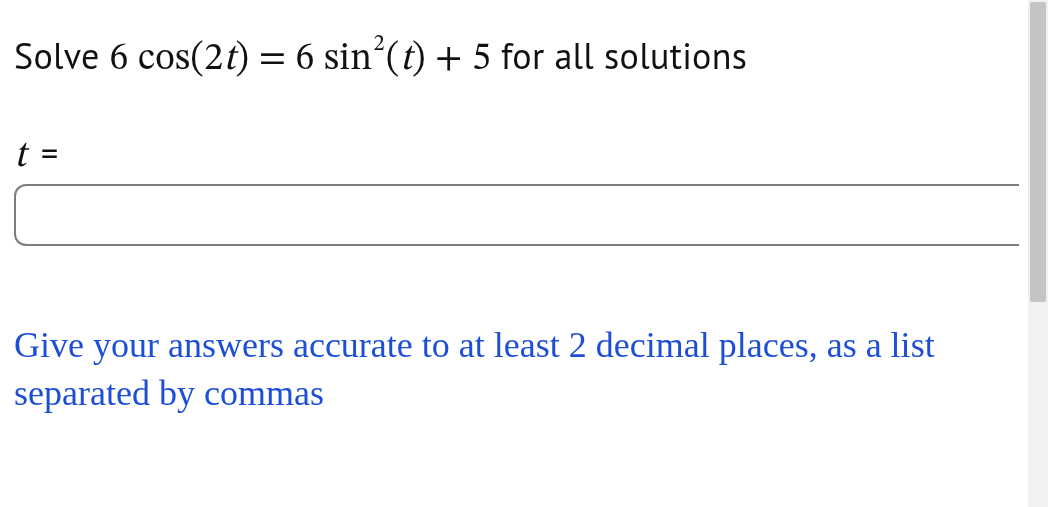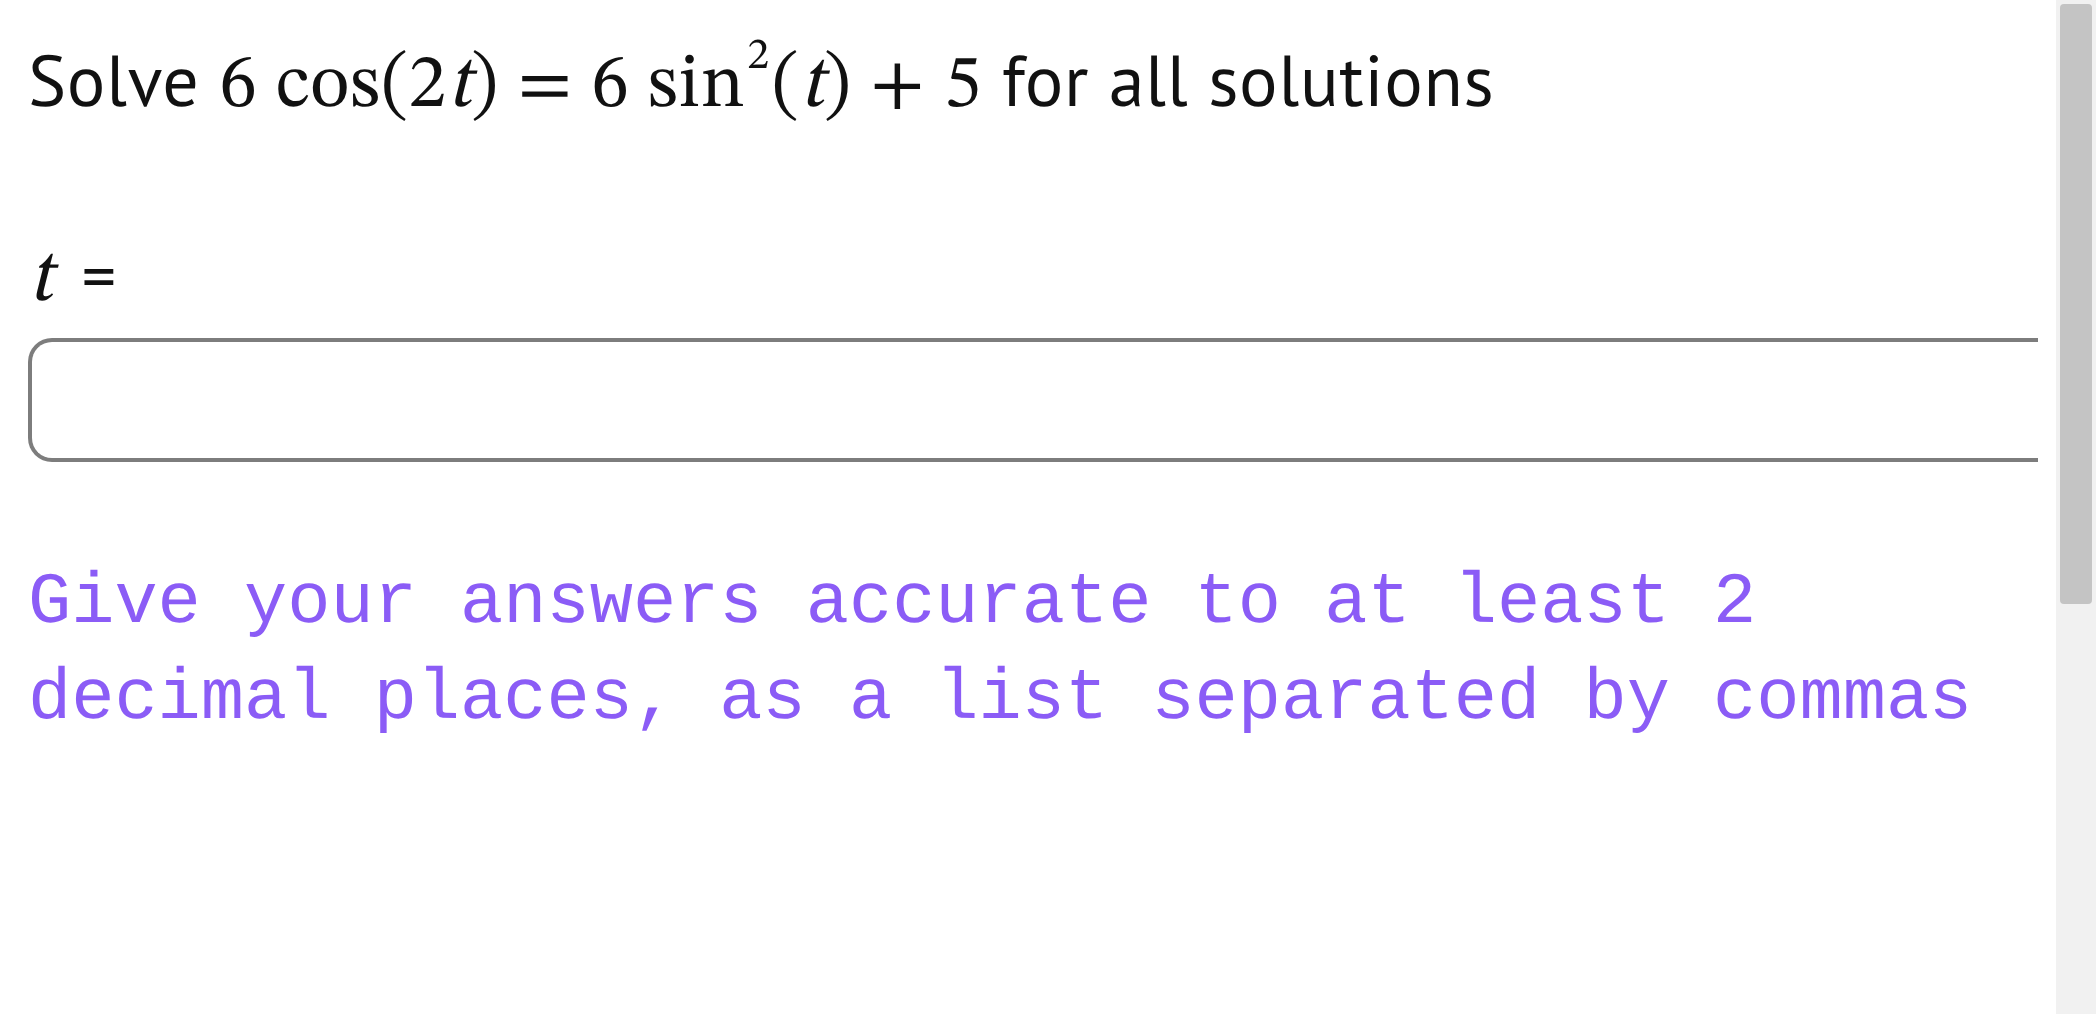--- a/index.html
+++ b/index.html
@@ -11,21 +11,21 @@
     font-family: "Segoe UI", "PT Sans", "Noto Sans", sans-serif;
     color: #111;
     overflow: hidden;
     position: relative;
   }
   .page {
     position: relative;
     width: 1048px;
     height: 394px;
     box-sizing: border-box;
-    padding: 16px 14px 20px 14px;
+    padding: 32px 14px 20px 14px;
   }
   .math {
     font-family: "STIX Two Math", "Cambria Math", "Times New Roman", serif;
     font-size: 38px;
     line-height: 1.35;
     letter-spacing: 0.3px;
   }
   .math sup {
     font-size: 0.58em;
     vertical-align: 0.85em;
@@ -60,25 +60,25 @@
     border: 2px solid #7d7d7d;
     border-right: none;
     border-radius: 12px 0 0 12px;
     background: #ffffff;
     font-size: 28px;
     padding: 0 14px;
     box-sizing: border-box;
     outline: none;
   }
   .instructions {
-    font-family: Liberation Mono, monospace;
+    font-family: Liberation Serif, serif;
     font-size: 36px;
     line-height: 1.32;
-    margin-top: 47px;
-    color: #8b5cf6;
+    margin-top: 76px;
+    color: #1d4ed8;
   }
   .scrollbar-track {
     position: absolute;
     top: 0;
     right: 0;
     width: 20px;
     height: 507px;
     background: #f1f1f1;
   }
   .scrollbar-thumb {

